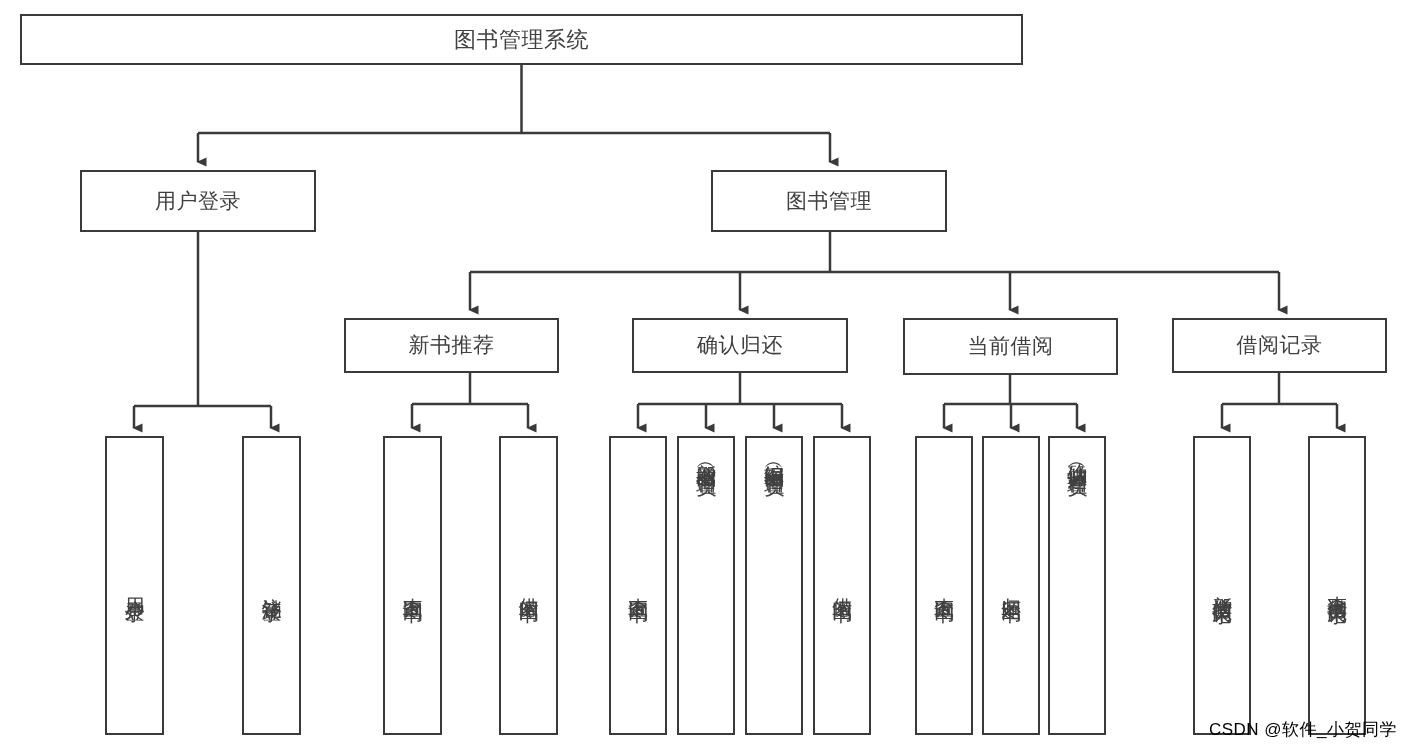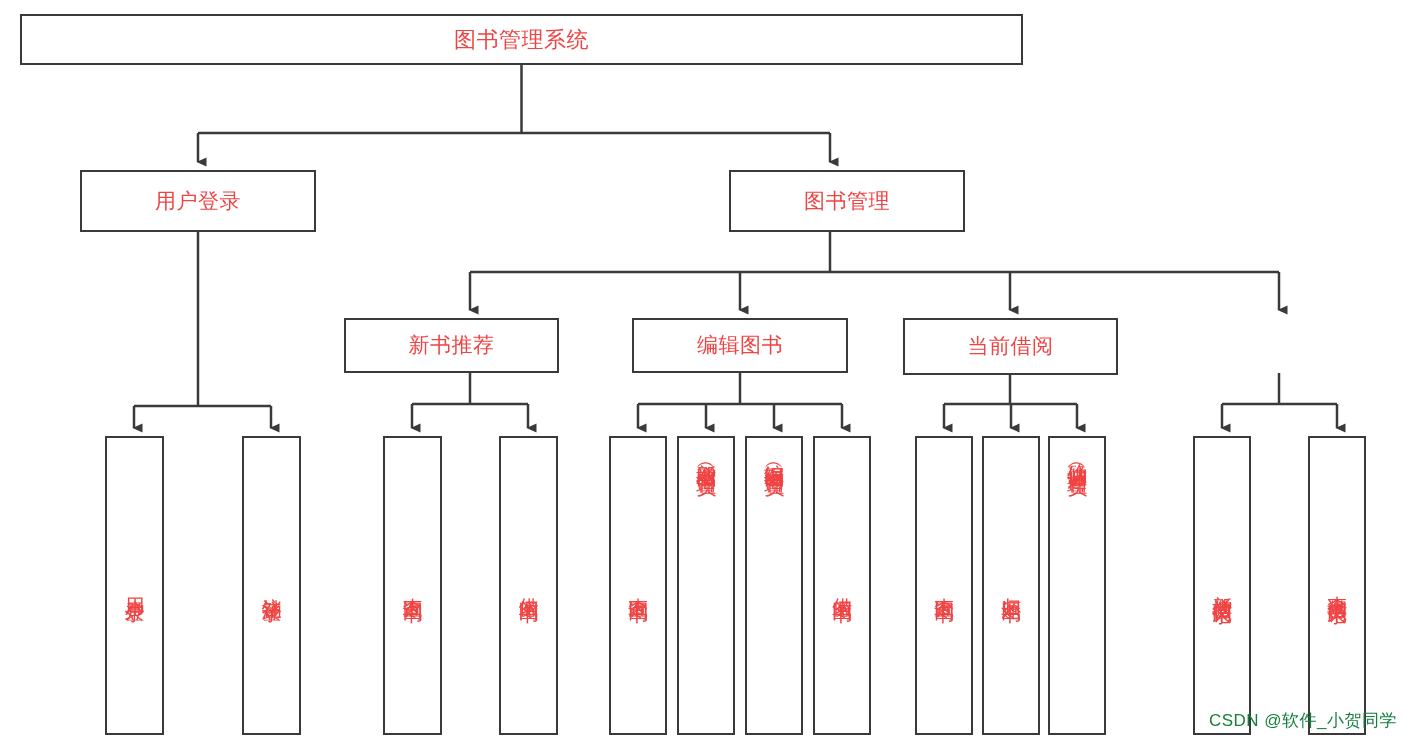--- a/index.html
+++ b/index.html
@@ -37,21 +37,21 @@
     border: 2.5px solid #3a3a3a;
     display: flex;
     align-items: center;
     justify-content: center;
     text-align: center;
   }
   .node .label {
     font-size: 21px;
     line-height: 1.15;
     letter-spacing: 0.5px;
-    color: #ef4444;
+    color: #404040;
     white-space: nowrap;
   }
   
   .node.root .label {
     font-size: 22px;
   }
   
   .node.vertical {
     align-items: flex-start;
     justify-content: center;
@@ -70,23 +70,23 @@
   
   .node.vertical.centered {
     align-items: center;
     padding-top: 0;
   }
   
   #watermark {
     position: absolute;
     z-index: 3;
     right: 8px;
-    bottom: 15px;
+    bottom: 6px;
     font-size: 17px;
-    color: #15803d;
+    color: #000000;
     letter-spacing: 0.5px;
     white-space: nowrap;
     pointer-events: none;
     margin-top: 23px;
   }
 </style>
 </head>
 <body>
 
 <div id="canvas">
@@ -142,36 +142,39 @@
   </svg>
 
   <div class="node root" style="left:20px; top:14px; width:1003px; height:51px;">
     <span class="label">图书管理系统</span>
   </div>
 
   <div class="node" style="left:80px; top:170px; width:236px; height:62px;">
     <span class="label">用户登录</span>
   </div>
 
-  <div class="node" style="left:711px; top:170px; width:236px; height:62px;margin-left:18px;">
+  <div class="node" style="left:711px; top:170px; width:236px; height:62px;">
     <span class="label">图书管理</span>
   </div>
 
   <div class="node" style="left:344px; top:318px; width:215px; height:55px;">
     <span class="label">新书推荐</span>
   </div>
 
   <div class="node" style="left:632px; top:318px; width:216px; height:55px;">
-    <span class="label">编辑图书</span>
+    <span class="label">确认归还</span>
   </div>
 
   <div class="node" style="left:903px; top:318px; width:215px; height:57px;">
     <span class="label">当前借阅</span>
   </div>
 
+  <div class="node" style="left:1172px; top:318px; width:215px; height:55px;">
+    <span class="label">借阅记录</span>
+  </div>
 
   <div class="node vertical centered" style="left:105px; top:436px; width:59px; height:299px;">
     <span class="label">用户登录</span>
   </div>
 
   <div class="node vertical centered" style="left:242px; top:436px; width:59px; height:299px;">
     <span class="label">注销登录</span>
   </div>
 
   <div class="node vertical centered" style="left:383px; top:436px; width:59px; height:299px;">

